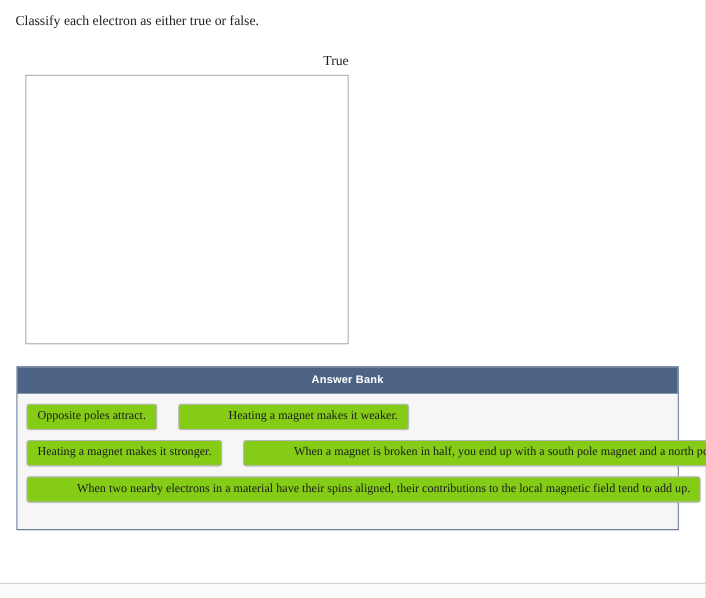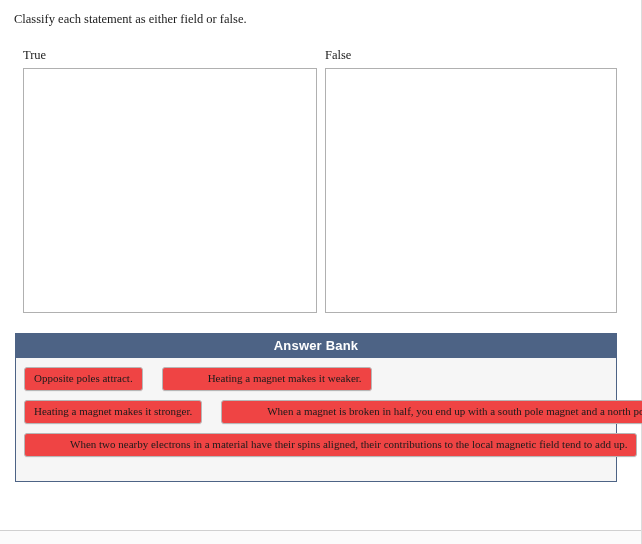--- a/index.html
+++ b/index.html
@@ -47,21 +47,21 @@
     height: 268px;
   }
   .zone-col {
     position: absolute;
     top: 0;
   }
   .zone-col.left  { left: 23px;  width: 294px; }
   .zone-col.right { left: 325px; width: 292px; }
 
   .zone-label {
-    text-align: left;
+    text-align: right;
     font-size: 12.5px;
     line-height: 14px;
     color: #1b1b1b;
     height: 14px;
     margin-bottom: 6px;
   }
   .zone-box {
     height: 245px;
     background: #ffffff;
     border: 1px solid #b0b0b0;
@@ -77,40 +77,40 @@
     box-sizing: border-box;
     border: 1px solid #4d6385;
     background: #f6f6f6;
   }
   .bank-header {
     background: #4d6385;
     color: #ffffff;
     text-align: center;
     font-family: "Liberation Sans", sans-serif;
     font-weight: bold;
-    font-size: 13px;
+    font-size: 10px;
     letter-spacing: 0.2px;
     padding: 6px 0 7px 0;
     line-height: 11px;
   }
   .bank-body {
     padding: 9px 8px 12px 8px;
     background: #f6f6f6;
   }
   .bank-row {
     display: flex;
     flex-wrap: nowrap;
     align-items: flex-start;
     margin-bottom: 9px;
   }
   .bank-row:last-child { margin-bottom: 12px; }
 
   .chip {
     display: inline-block;
-    background: #ef4444;
+    background: #84cc16;
     border: 1px solid #b7b7b7;
     border-radius: 3px;
     padding: 4px 9px 5px 9px;
     font-family: "Liberation Serif", serif;
     font-size: 11px;
     line-height: 13px;
     color: #1b1b1b;
     white-space: nowrap;
     margin-right: 19px;
     cursor: move;
@@ -134,33 +134,29 @@
     width: 641px;
     height: 13px;
     background: #fbfbfb;
   }
 </style>
 </head>
 <body>
 
 <div id="page">
 
-  <div class="prompt">Classify each statement as either field or false.</div>
+  <div class="prompt">Classify each electron as either true or false.</div>
 
   <div class="zones">
 
     <div class="zone-col left">
       <div class="zone-label">True</div>
       <div class="zone-box"></div>
     </div>
 
-    <div class="zone-col right">
-      <div class="zone-label">False</div>
-      <div class="zone-box"></div>
-    </div>
 
   </div>
 
   <div class="answer-bank">
     <div class="bank-header">Answer Bank</div>
     <div class="bank-body">
 
       <div class="bank-row">
         <span class="chip">Opposite poles attract.</span>
         <span class="chip">Heating a magnet makes it weaker.</span>

